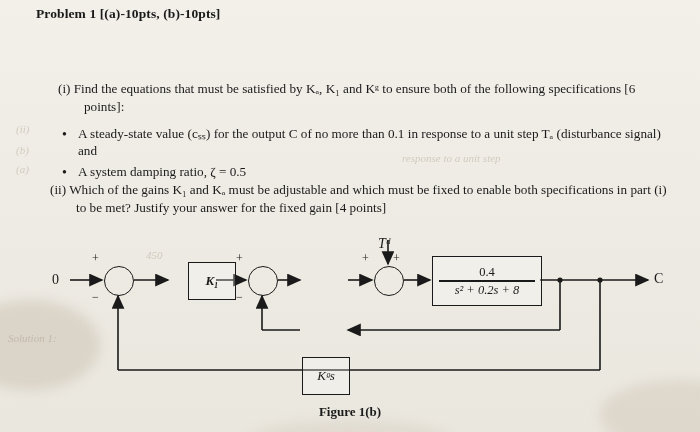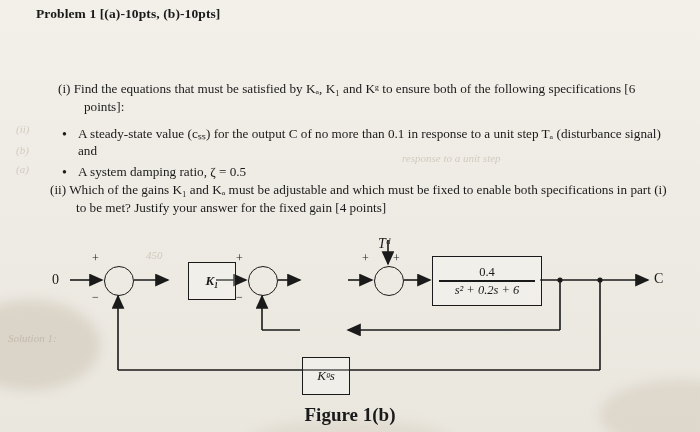--- a/index.html
+++ b/index.html
@@ -75,21 +75,21 @@
   }
   .b1 { top: 125px; }
   .b2 { top: 163px; }
   .figcap {
     position: absolute;
     left: 0;
     right: 0;
     top: 404px;
     text-align: center;
     font-weight: bold;
-    font-size: 19px;
+    font-size: 13px;
   }
   
   .diagram {
     position: absolute;
     left: 0;
     top: 218px;
     width: 700px;
     height: 180px;
   }
   .lbl {
@@ -232,21 +232,21 @@
     <div class="blk" style="left:188px; top:44px; width:46px; height:36px;font-weight:bold;">
       <span style="font-style:italic;">K₁</span>
     </div>
     <div class="blk" style="left:302px; top:94px; width:46px; height:36px;margin-top:45px;">
       <span style="font-style:italic;">Kᵍs</span>
     </div>
     <div class="blk" style="left:432px; top:38px; width:108px; height:48px;">
       <div class="frac">
         <span class="num">0.4</span>
         <span class="bar"></span>
-        <span class="den" style="font-style:italic;">s² + 0.2s + 6</span>
+        <span class="den" style="font-style:italic;">s² + 0.2s + 8</span>
       </div>
     </div>
   </div>
 
   <div class="figcap">Figure 1(b)</div>
 
   <div class="watermark" style="left:8px; top:332px;">Solution 1:</div>
   <div class="watermark" style="left:16px; top:123px;">(ii)</div>
   <div class="watermark" style="left:16px; top:144px;">(b)</div>
   <div class="watermark" style="left:16px; top:163px;">(a)</div>

